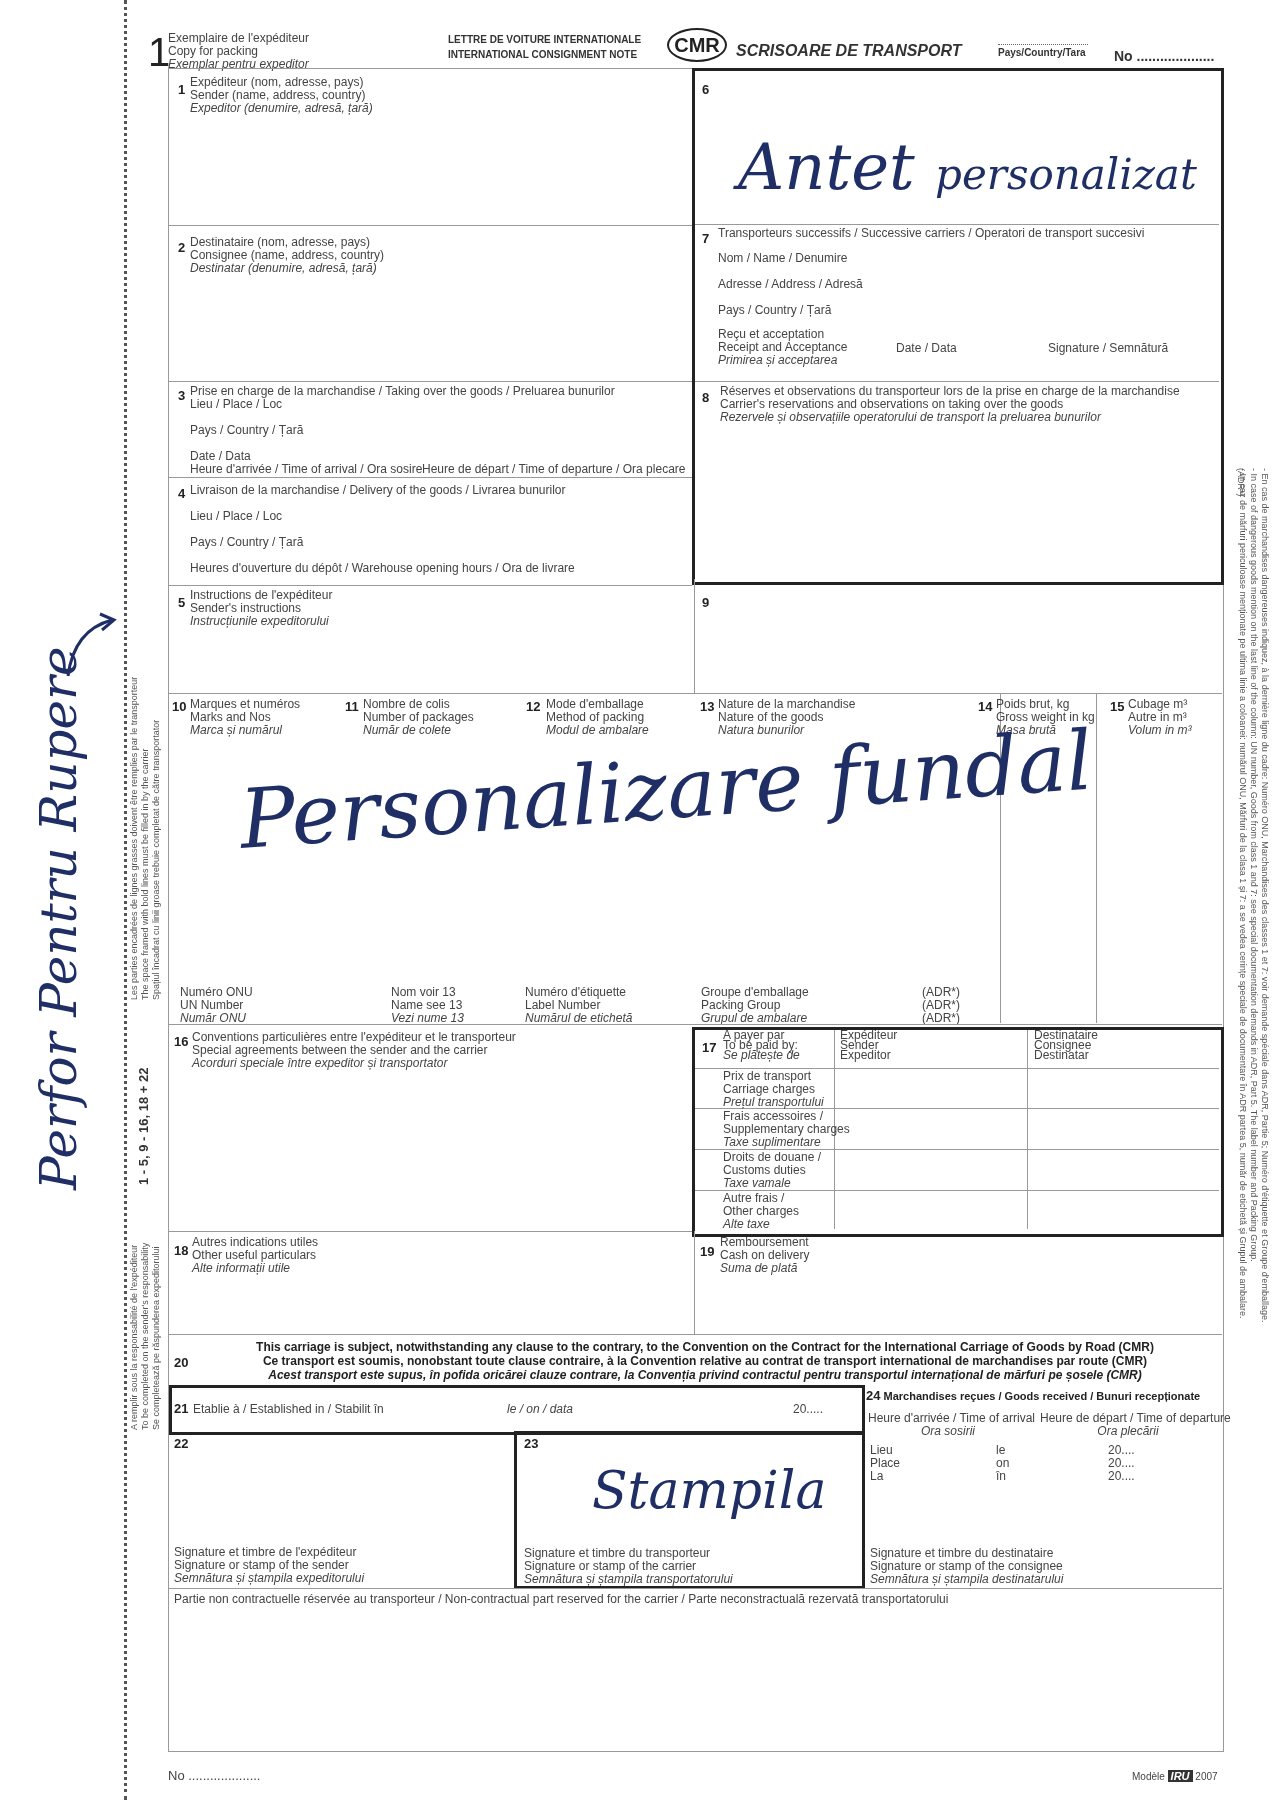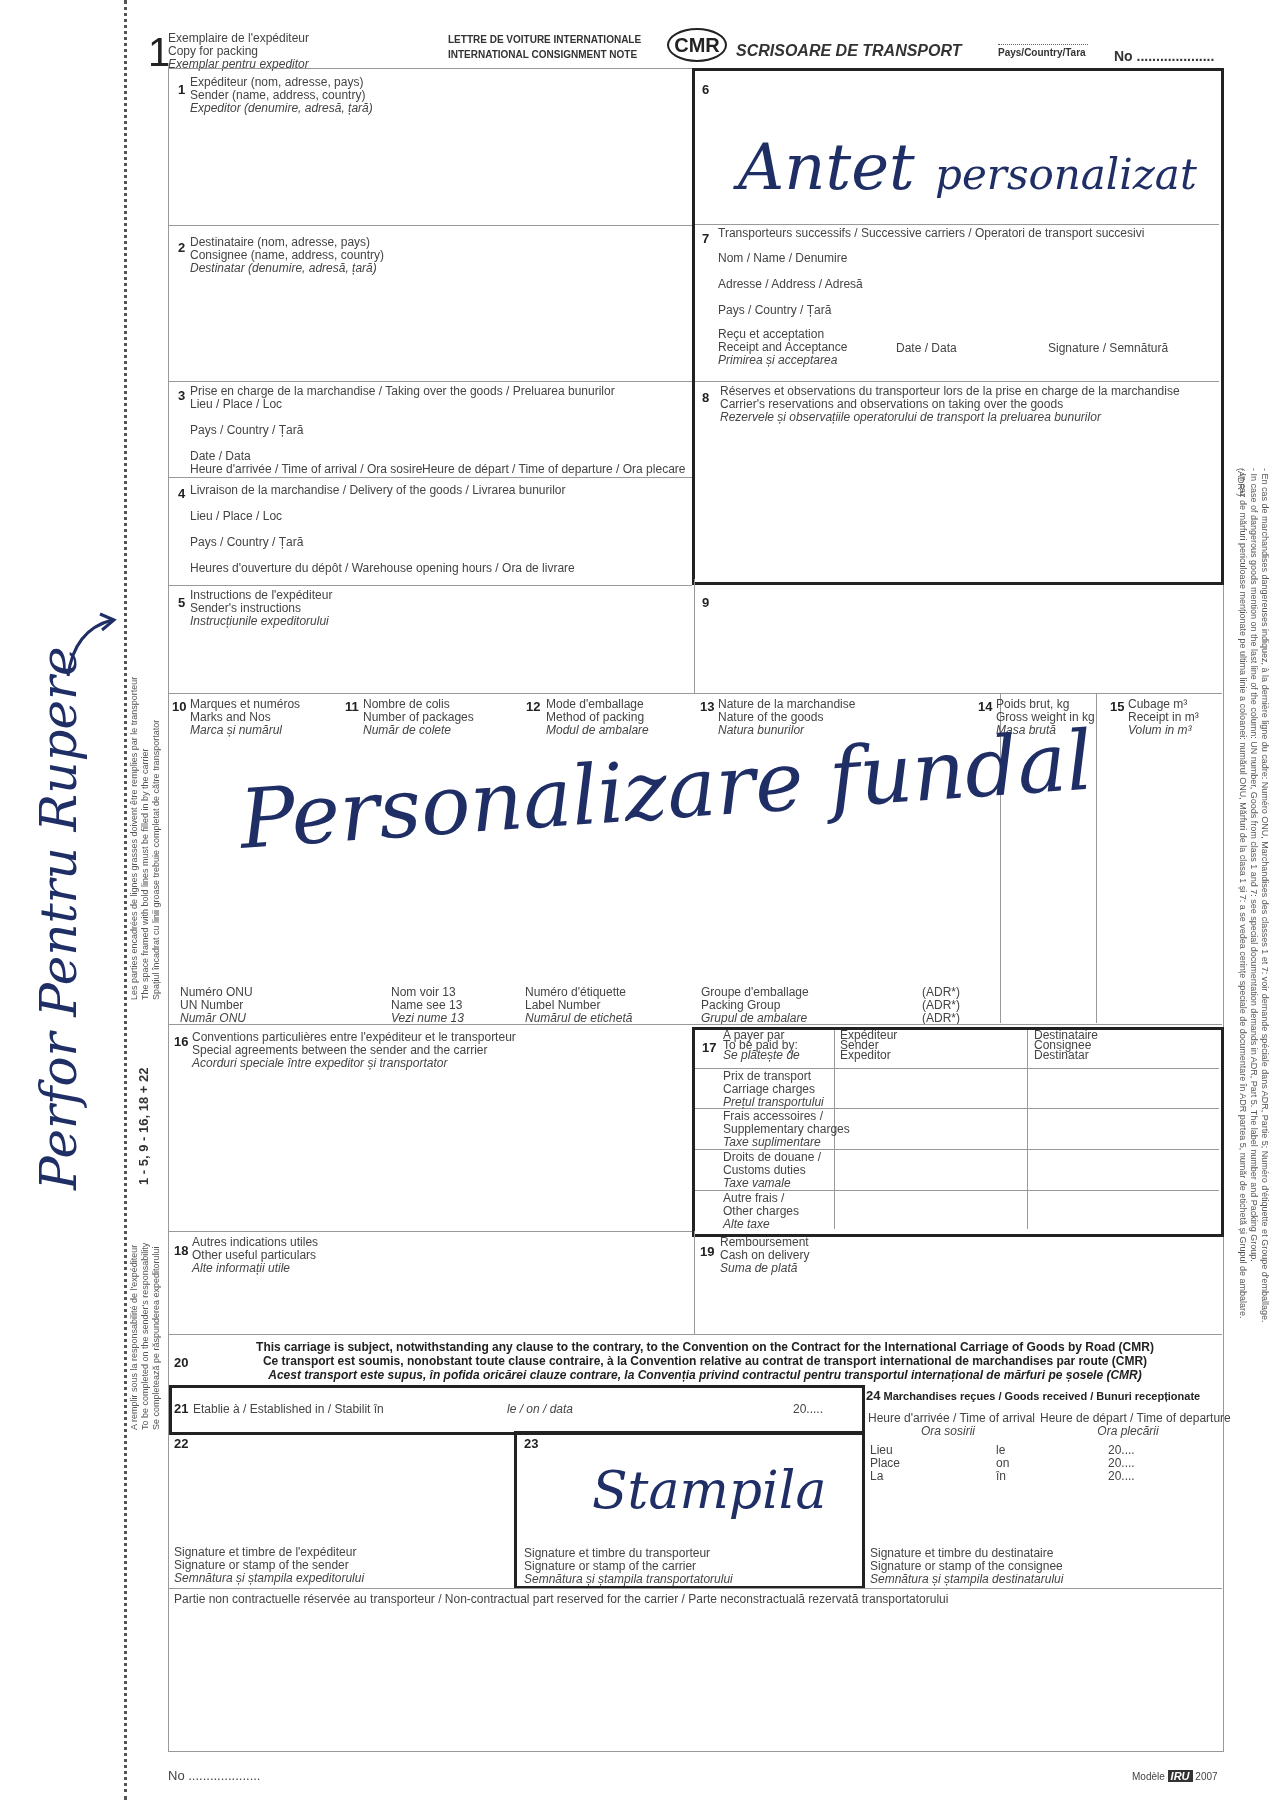--- a/index.html
+++ b/index.html
@@ -194,21 +194,21 @@
   <div class="abs t" style="left:18px; top:1px;">
       <div>Poids brut, kg</div>
       <div>Gross weight in kg</div>
       <div class="i">Masa brută</div>
     </div>
 </div>
 <div class="abs" style="left:1110px; top:697px;">
   <span class="num">15</span>
   <div class="abs t" style="left:18px; top:1px;">
       <div>Cubage m³</div>
-      <div>Receipt in m³</div>
+      <div>Autre in m³</div>
       <div class="i">Volum in m³</div>
     </div>
 </div>
 <div class="abs script" style="left:240px; top:770px; font-size:82px; line-height:100px; transform:rotate(-4deg); transform-origin:left center;">Personalizare fundal</div>
 
 <div class="abs t" style="left:180px; top:986px;">
     <div>Numéro ONU</div>
     <div>UN Number</div>
     <div class="i">Număr ONU</div>
   </div>

